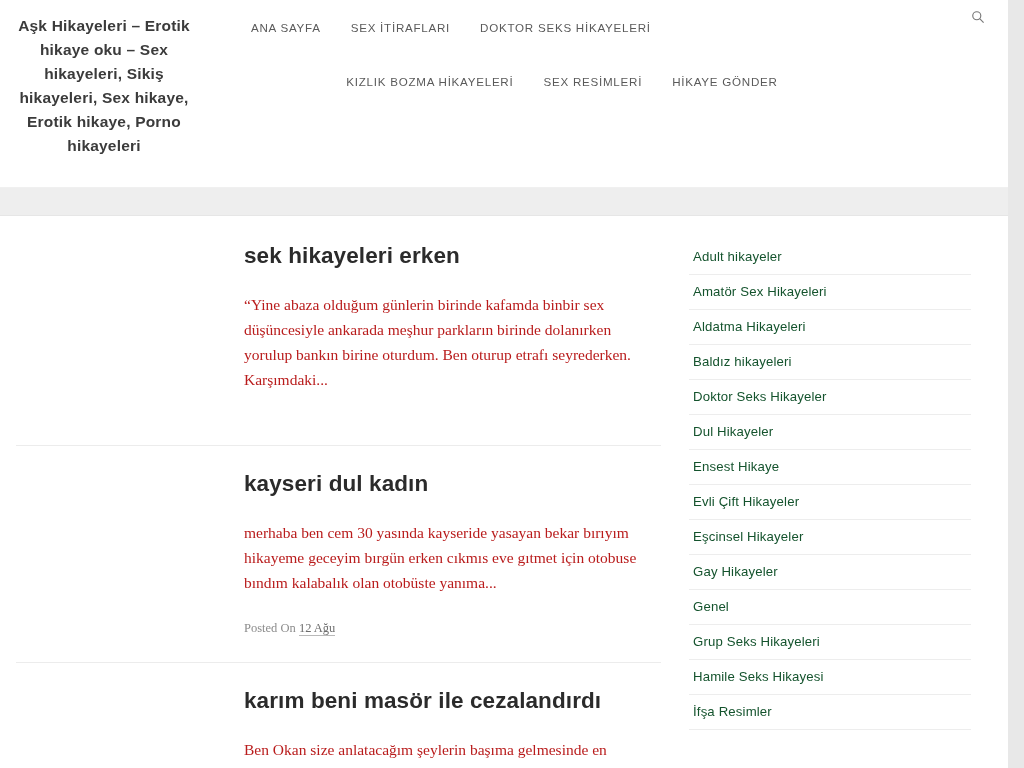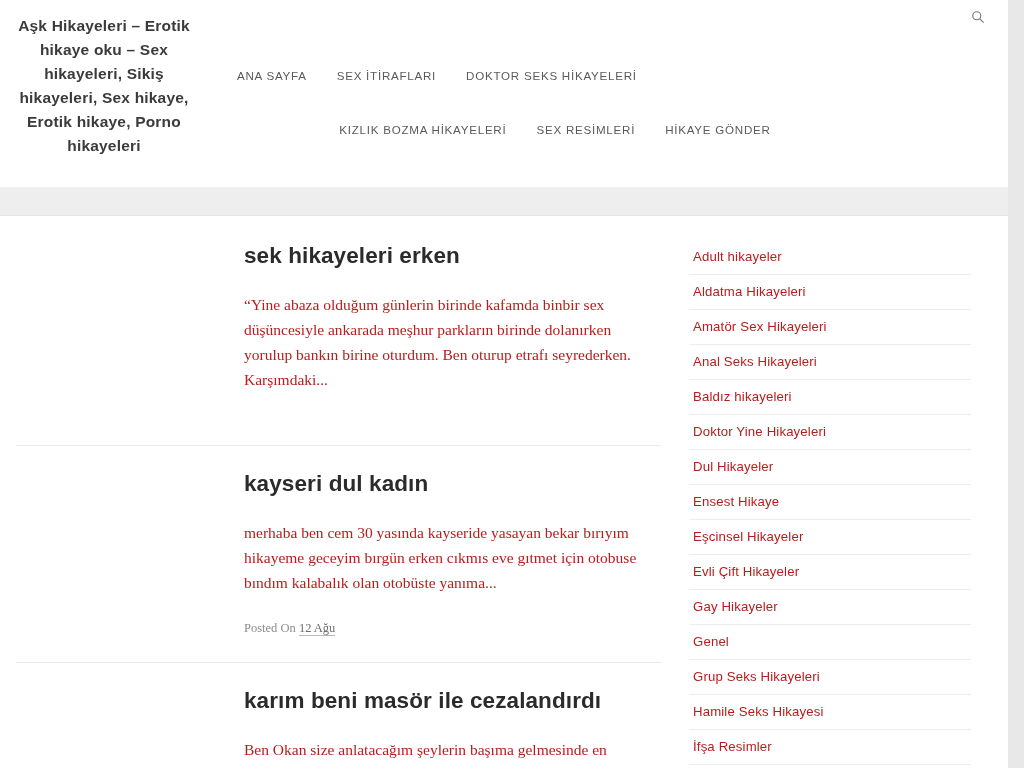--- a/index.html
+++ b/index.html
@@ -23,20 +23,21 @@
     position: relative;
   }
   
   .site-header {
     display: flex;
     align-items: flex-start;
     padding: 0;
     background: #fff;
     border-bottom: 1px solid #f0f0f0;
     min-height: 188px;
+    gap: 14px;
   }
   .branding {
     width: 208px;
     padding: 14px 12px 0 12px;
     text-align: center;
   }
   .site-title {
     font-size: 15.5px;
     font-weight: bold;
     line-height: 1.55;
@@ -53,21 +54,21 @@
   .main-nav {
     display: flex;
     flex-wrap: wrap;
     justify-content: flex-start;
     padding-left: 14px;
   }
   .nav-row {
     display: flex;
     width: 100%;
   }
-  .nav-row.row1 { justify-content: flex-start; margin-top: 48px; }
+  .nav-row.row1 { justify-content: flex-start; }
   .nav-row.row2 { justify-content: center; padding-right: 120px; margin-top: 34px; }
   .nav-item {
     font-size: 11.6px;
     letter-spacing: .75px;
     color: #5a5a5a;
     text-transform: uppercase;
     padding: 0 15px;
     line-height: 20px;
     white-space: nowrap;
     cursor: pointer;
@@ -145,21 +146,21 @@
     margin: 0;
     padding: 0;
   }
   .cat-list li {
     border-bottom: 1px solid #ededed;
   }
   .cat-list li a {
     display: block;
     padding: 9px 4px 10px 4px;
     font-size: 13.2px;
-    color: #b91c1c;
+    color: #14532d;
     text-decoration: none;
     letter-spacing: .15px;
     cursor: pointer;
   }
   
   .outer-right {
     position: absolute;
     top: 0; left: 1008px;
     width: 16px; height: 768px;
     background: #e8e8e8;
@@ -230,45 +231,42 @@
       </article>
 
     </main>
 
     <aside class="sidebar">
       <ul class="cat-list">
         <li>
             <a>Adult hikayeler</a>
           </li>
         <li>
+            <a>Amatör Sex Hikayeleri</a>
+          </li>
+        <li>
             <a>Aldatma Hikayeleri</a>
           </li>
         <li>
-            <a>Amatör Sex Hikayeleri</a>
-          </li>
-        <li>
-            <a>Anal Seks Hikayeleri</a>
-          </li>
-        <li>
             <a>Baldız hikayeleri</a>
           </li>
         <li>
-            <a>Doktor Yine Hikayeleri</a>
+            <a>Doktor Seks Hikayeler</a>
           </li>
         <li>
             <a>Dul Hikayeler</a>
           </li>
         <li>
             <a>Ensest Hikaye</a>
           </li>
         <li>
+            <a>Evli Çift Hikayeler</a>
+          </li>
+        <li>
             <a>Eşcinsel Hikayeler</a>
-          </li>
-        <li>
-            <a>Evli Çift Hikayeler</a>
           </li>
         <li>
             <a>Gay Hikayeler</a>
           </li>
         <li>
             <a>Genel</a>
           </li>
         <li>
             <a>Grup Seks Hikayeleri</a>
           </li>

